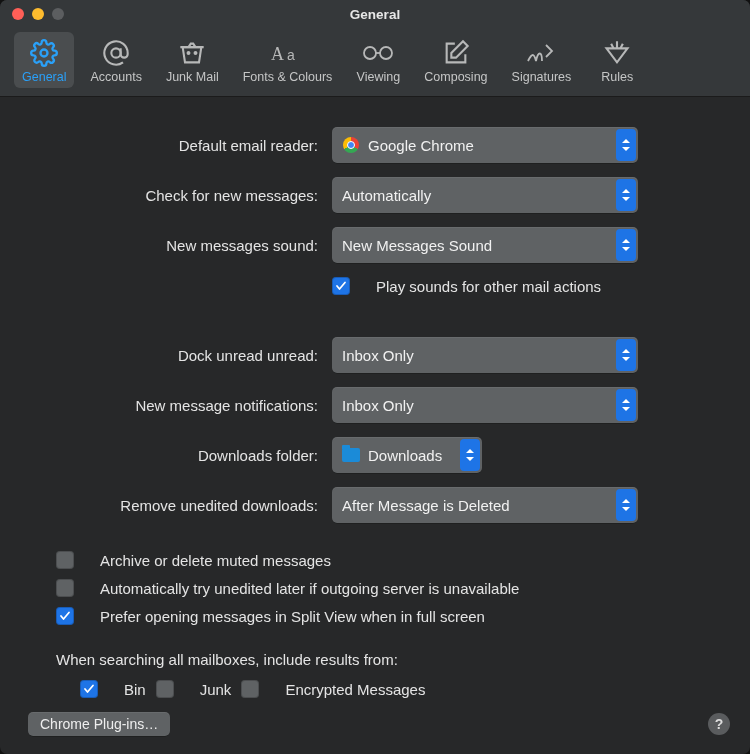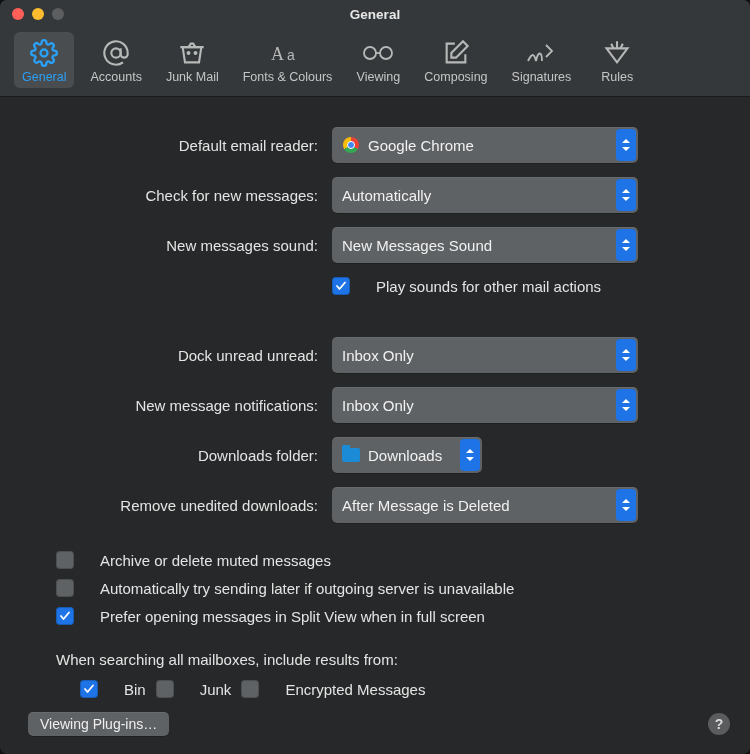--- a/index.html
+++ b/index.html
@@ -391,21 +391,21 @@
       <div class="check-row">
         <span class="checkbox">
           
         </span>
         <span>Archive or delete muted messages</span>
       </div>
       <div class="check-row">
         <span class="checkbox">
           
         </span>
-        <span>Automatically try sending later if outgoing server is unavailable</span>
+        <span>Automatically try unedited later if outgoing server is unavailable</span>
       </div>
       <div class="check-row">
         <span class="checkbox checked">
           <svg width="12" height="12" viewBox="0 0 24 24" fill="none" stroke="#fff" stroke-width="3.5" stroke-linecap="round" stroke-linejoin="round">
               <polyline points="4 12 9 18 20 5"></polyline>
             </svg>
         </span>
         <span>Prefer opening messages in Split View when in full screen</span>
       </div>
     </div>
@@ -431,17 +431,17 @@
           <span class="checkbox">
             
           </span>
           <span>Encrypted Messages</span>
         </div>
       </div>
     </div>
   </div>
 
   <div class="footer">
-    <div class="btn">Viewing Plug-ins…</div>
+    <div class="btn">Chrome Plug-ins…</div>
     <div class="help">?</div>
   </div>
 
 </div>
 
 </body></html>

